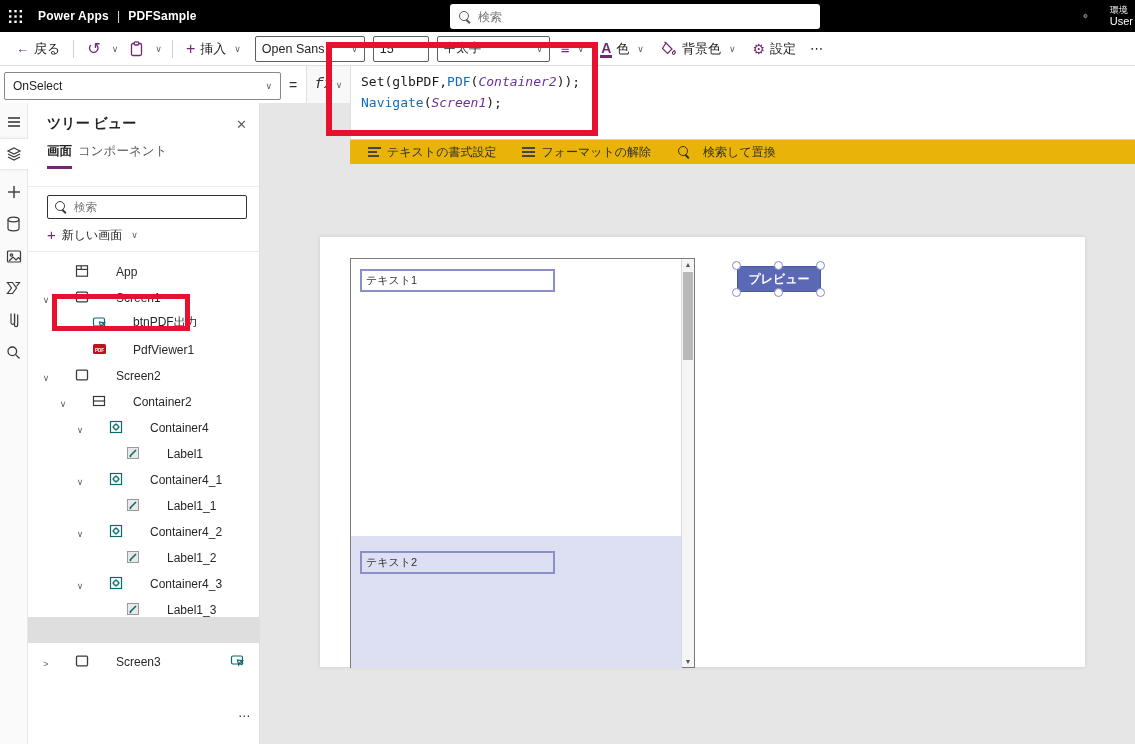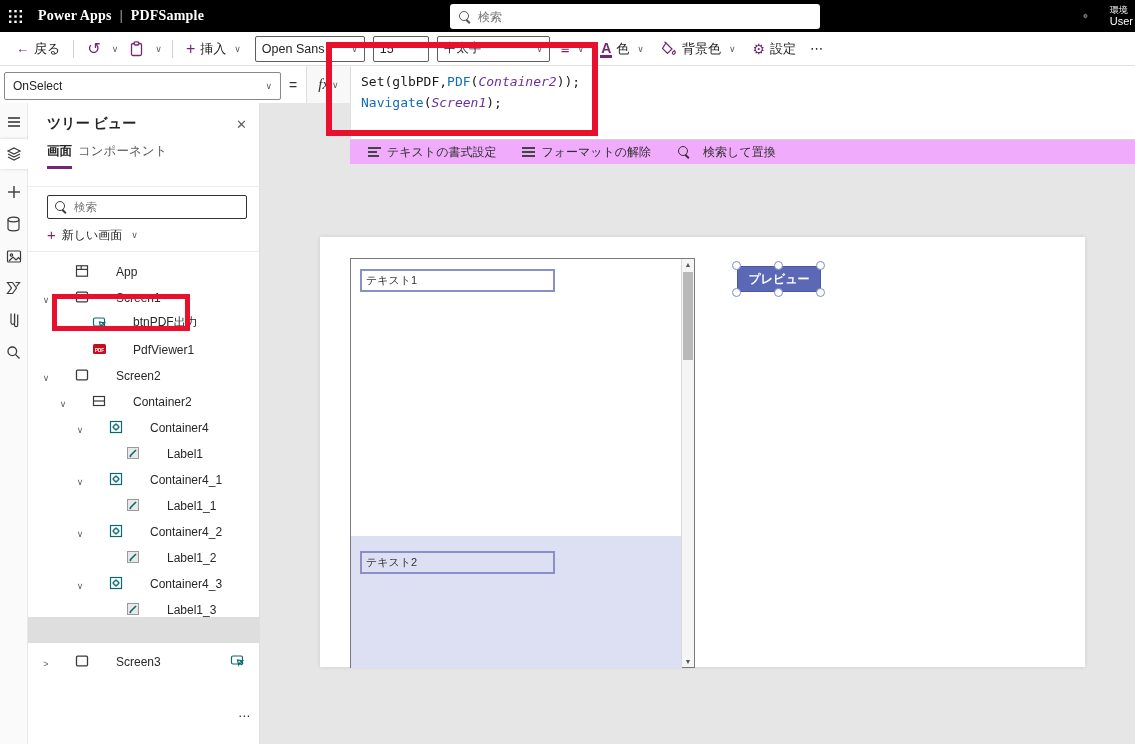--- a/index.html
+++ b/index.html
@@ -5,21 +5,21 @@
   * { margin:0; padding:0; box-sizing:border-box; }
   html,body { width:1135px; height:744px; }
   body { font-family:"Liberation Sans","DejaVu Sans",sans-serif; font-size:13px; color:#252423; }
   #app { position:relative; width:1135px; height:744px; background:#e6e6e6; overflow:hidden; }
 
   
   .topbar { position:absolute; left:0; top:0; width:1135px; height:32px; background:#000; color:#fff;
             display:flex; align-items:center; z-index:10; }
   .waffle { width:30px; height:32px; display:flex; align-items:center; justify-content:center; cursor:pointer; }
   .waffle svg { display:block; }
-  .brand { font-weight:bold; font-size:14px; margin-left:8px; letter-spacing:.2px;font-family:Liberation Serif, serif; }
+  .brand { font-weight:bold; font-size:12px; margin-left:8px; letter-spacing:.2px; }
   .brand .sep { font-weight:400; margin:0 8px; color:#ddd; }
   .top-search { position:absolute; left:450px; top:4px; width:370px; height:25px; background:#fff; border-radius:3px;
                 display:flex; align-items:center; padding:0 8px; }
   .top-search input { border:none; outline:none; flex:1; font-size:12px; color:#333; background:transparent;
                       font-family:inherit; }
   .mag { position:relative; width:14px; height:14px; flex:0 0 14px; margin-right:6px; }
   .mag::before { content:""; position:absolute; left:1px; top:1px; width:8px; height:8px; border:1.6px solid #555;
                  border-radius:50%; }
   .mag::after { content:""; position:absolute; left:9px; top:9px; width:5px; height:1.6px; background:#555;
                 transform:rotate(45deg); transform-origin:0 0; }
@@ -47,32 +47,32 @@
   
   .formula-strip { position:absolute; left:0; top:66px; width:1135px; height:37px; background:#fff; z-index:4; }
   .prop-dd { position:absolute; left:4px; top:6px; width:277px; height:28px; border:1px solid #8a8886;
              border-radius:2px; background:#fff; display:flex; align-items:center; padding:0 8px; font-size:12px;
              cursor:pointer; }
   .prop-dd .bx-chev { margin-left:auto; font-size:9px; color:#605e5c; }
   .eq { position:absolute; left:289px; top:11px; font-size:14px; color:#323130; }
   .fx-box { position:absolute; left:306px; top:0px; width:44px; height:37px; background:#f8f8f8;
             border-left:1px solid #e1dfdd; display:flex; align-items:center; justify-content:center; gap:3px;
             cursor:pointer; }
-  .fx-box .fx { font-family:Liberation Serif, serif; font-style:italic; font-size:15px; color:#323130; }
+  .fx-box .fx { font-family:Liberation Mono, monospace; font-style:italic; font-size:15px; color:#323130; }
   .fx-box .bx-chev { font-size:9px; color:#605e5c; }
   .formula-editor { position:absolute; left:350px; top:66px; width:785px; height:74px; background:#fff;
                     border-left:1px solid #e1dfdd; border-bottom:1px solid #d1d1d1; z-index:4;
                     font-family:"DejaVu Sans Mono","Liberation Mono",monospace; font-size:13px; line-height:21px;
                     padding:5px 0 0 10px; cursor:text; }
   .tok-plain { color:#1b1a19; }
   .tok-func { color:#0f6cbd; }
   .tok-ref { color:#6b2fa0; font-style:italic; }
 
   
-  .format-bar { position:absolute; left:350px; top:140px; width:785px; height:24px; background:#f0abfc;
+  .format-bar { position:absolute; left:350px; top:140px; width:785px; height:24px; background:#eab308;
                 display:flex; align-items:center; padding-left:18px; gap:26px; font-size:12px; color:#323130; z-index:4; }
   .fmt-item { display:flex; align-items:center; gap:6px; cursor:pointer; }
   .lines-icon { display:inline-block; width:13px; }
   .lines-icon i { display:block; height:2px; background:#444; margin:2px 0; }
   .lines-icon i:nth-child(2){ width:70%; } .lines-icon i:nth-child(3){ width:85%; }
   .lines-icon.full i { width:100% !important; }
 
   
   .rail { position:absolute; left:0; top:103px; width:28px; height:641px; background:#fafafa;
           border-right:1px solid #e8e8e8; display:flex; flex-direction:column; align-items:center; z-index:3; }

